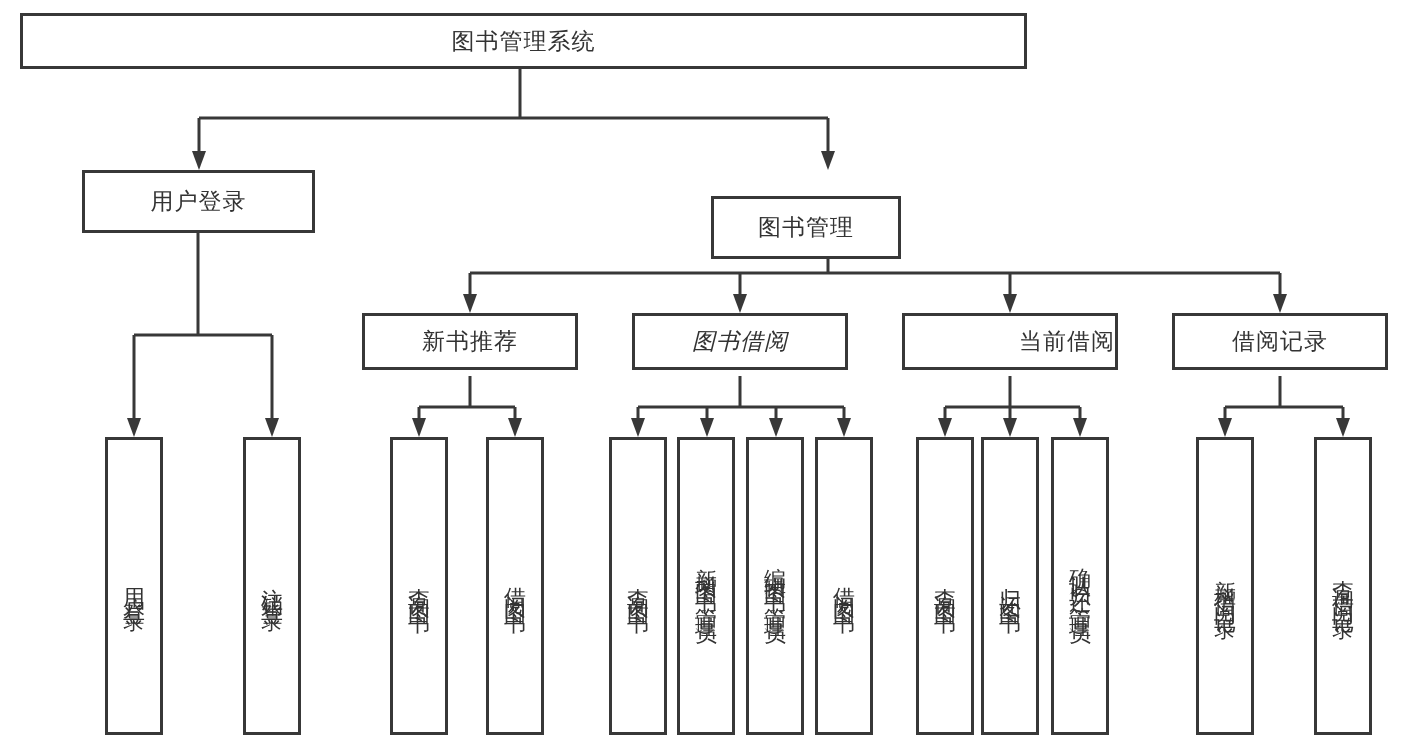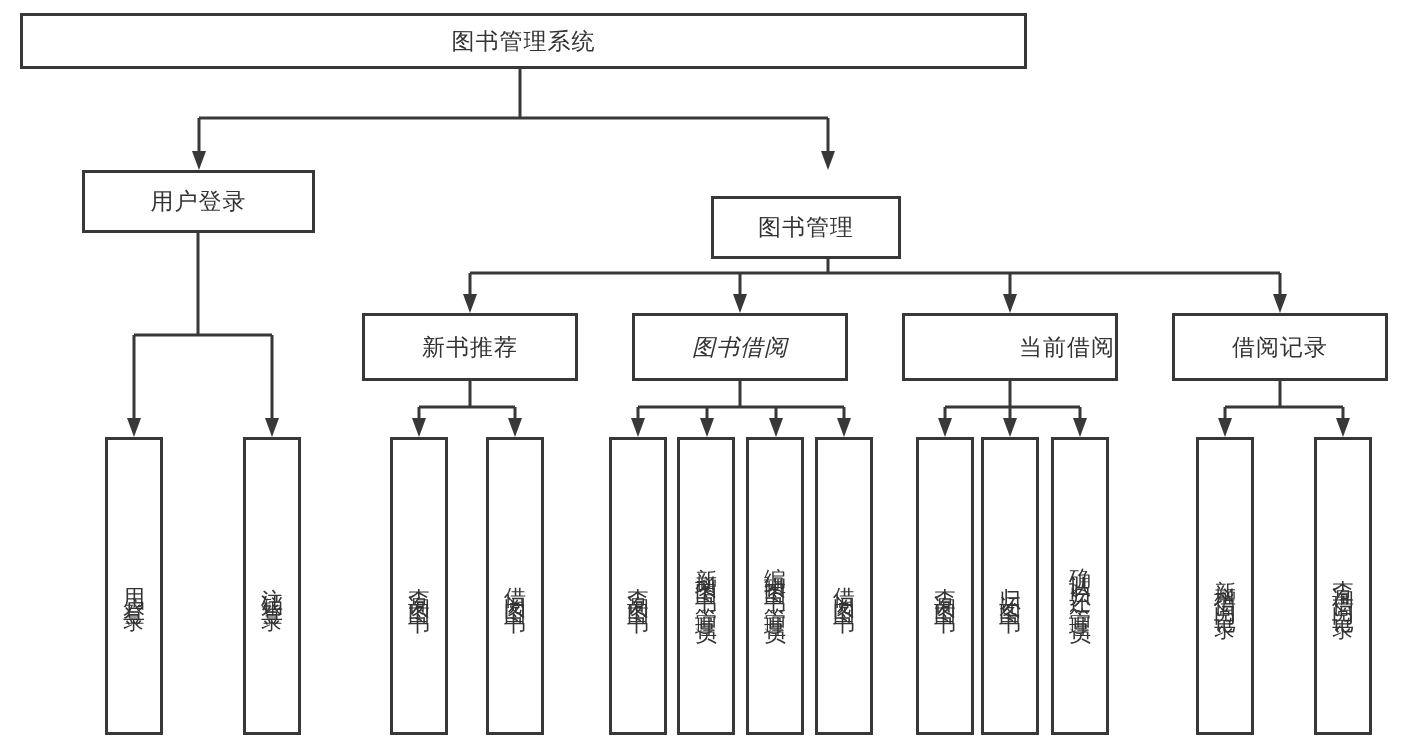--- a/index.html
+++ b/index.html
@@ -33,21 +33,21 @@
   }
   .box .hlabel {
     font-size: 23px;
     color: #333333;
     letter-spacing: 1px;
     white-space: nowrap;
   }
   .root-box   { left: 20px;  top: 13px;  width: 1007px; height: 56px; }
   .l1-a       { left: 82px;  top: 170px; width: 233px;  height: 63px; }
   .l1-b       { left: 711px; top: 170px; width: 190px;  height: 63px; margin-top: 26px; }
-  .l2         { top: 313px; width: 216px; height: 68px; }
+  .l2         { top: 313px; width: 216px; height: 57px; }
   .l2-1 { left: 362px; }
   .l2-2 { left: 632px; font-style: italic; }
   .l2-3 { left: 902px; justify-content: flex-end; }
   .l2-4 { left: 1172px; }
   .leaf {
     position: absolute;
     top: 437px;
     width: 58px;
     height: 298px;
     box-sizing: border-box;

